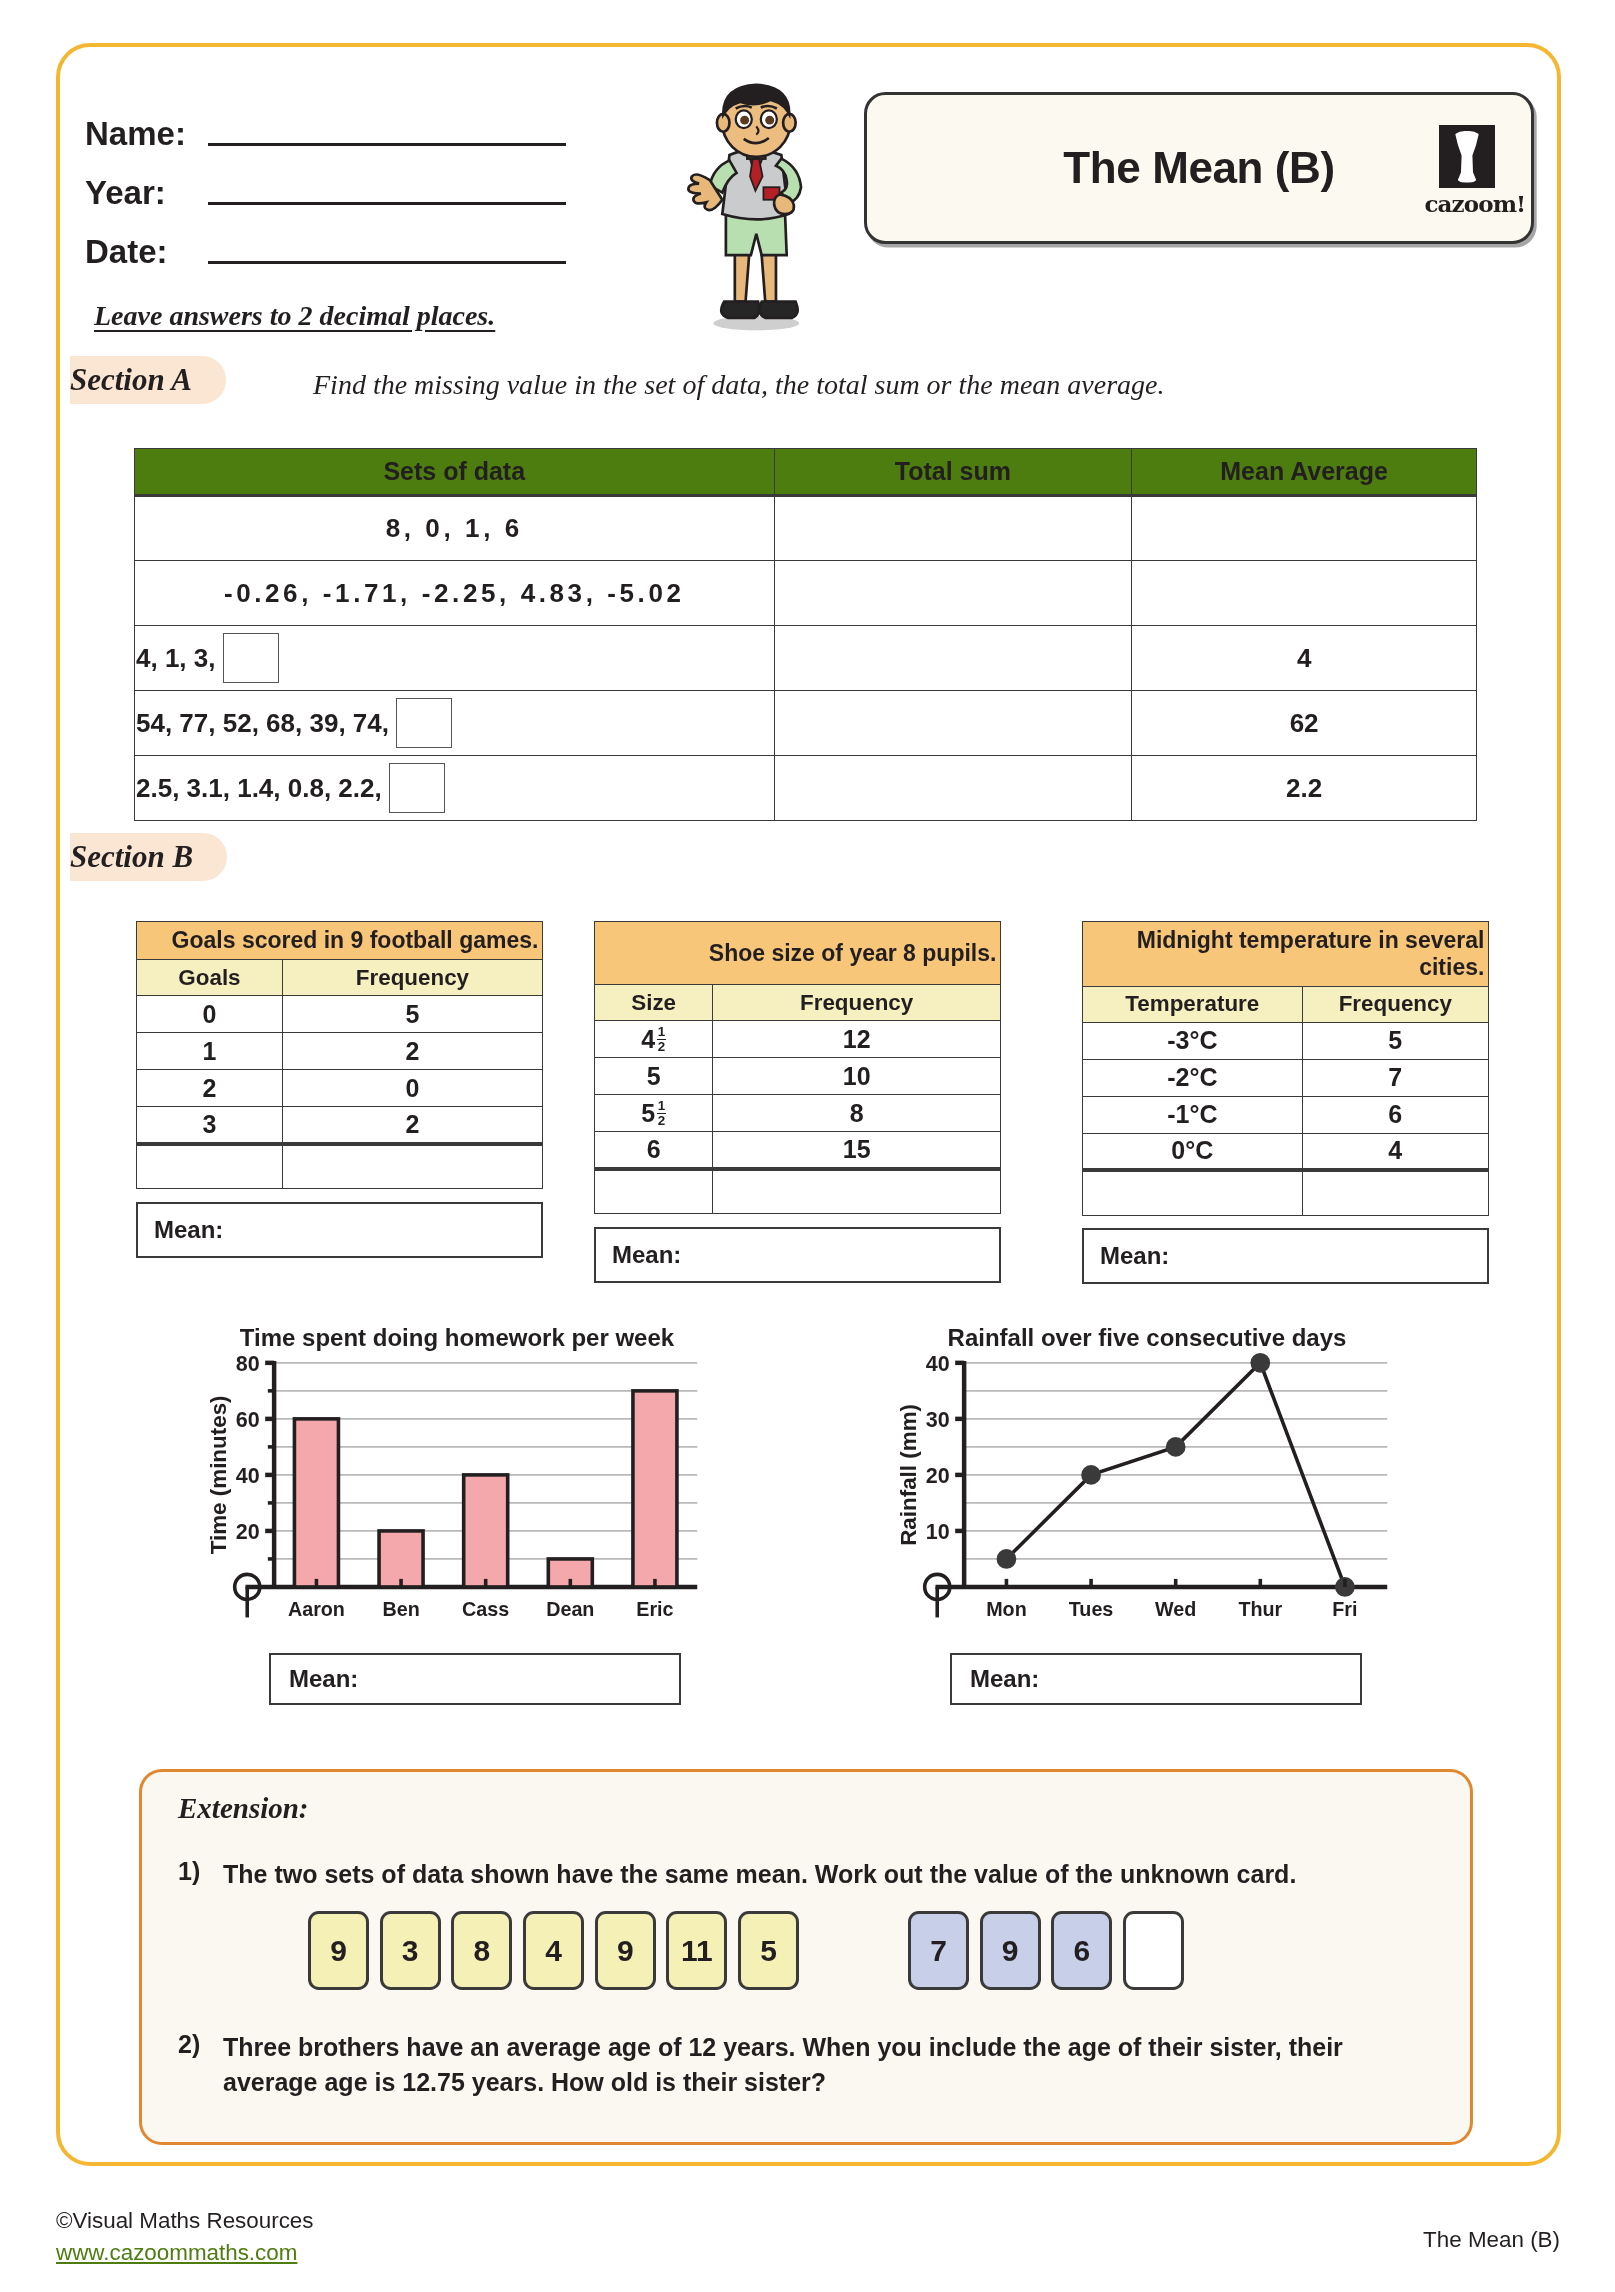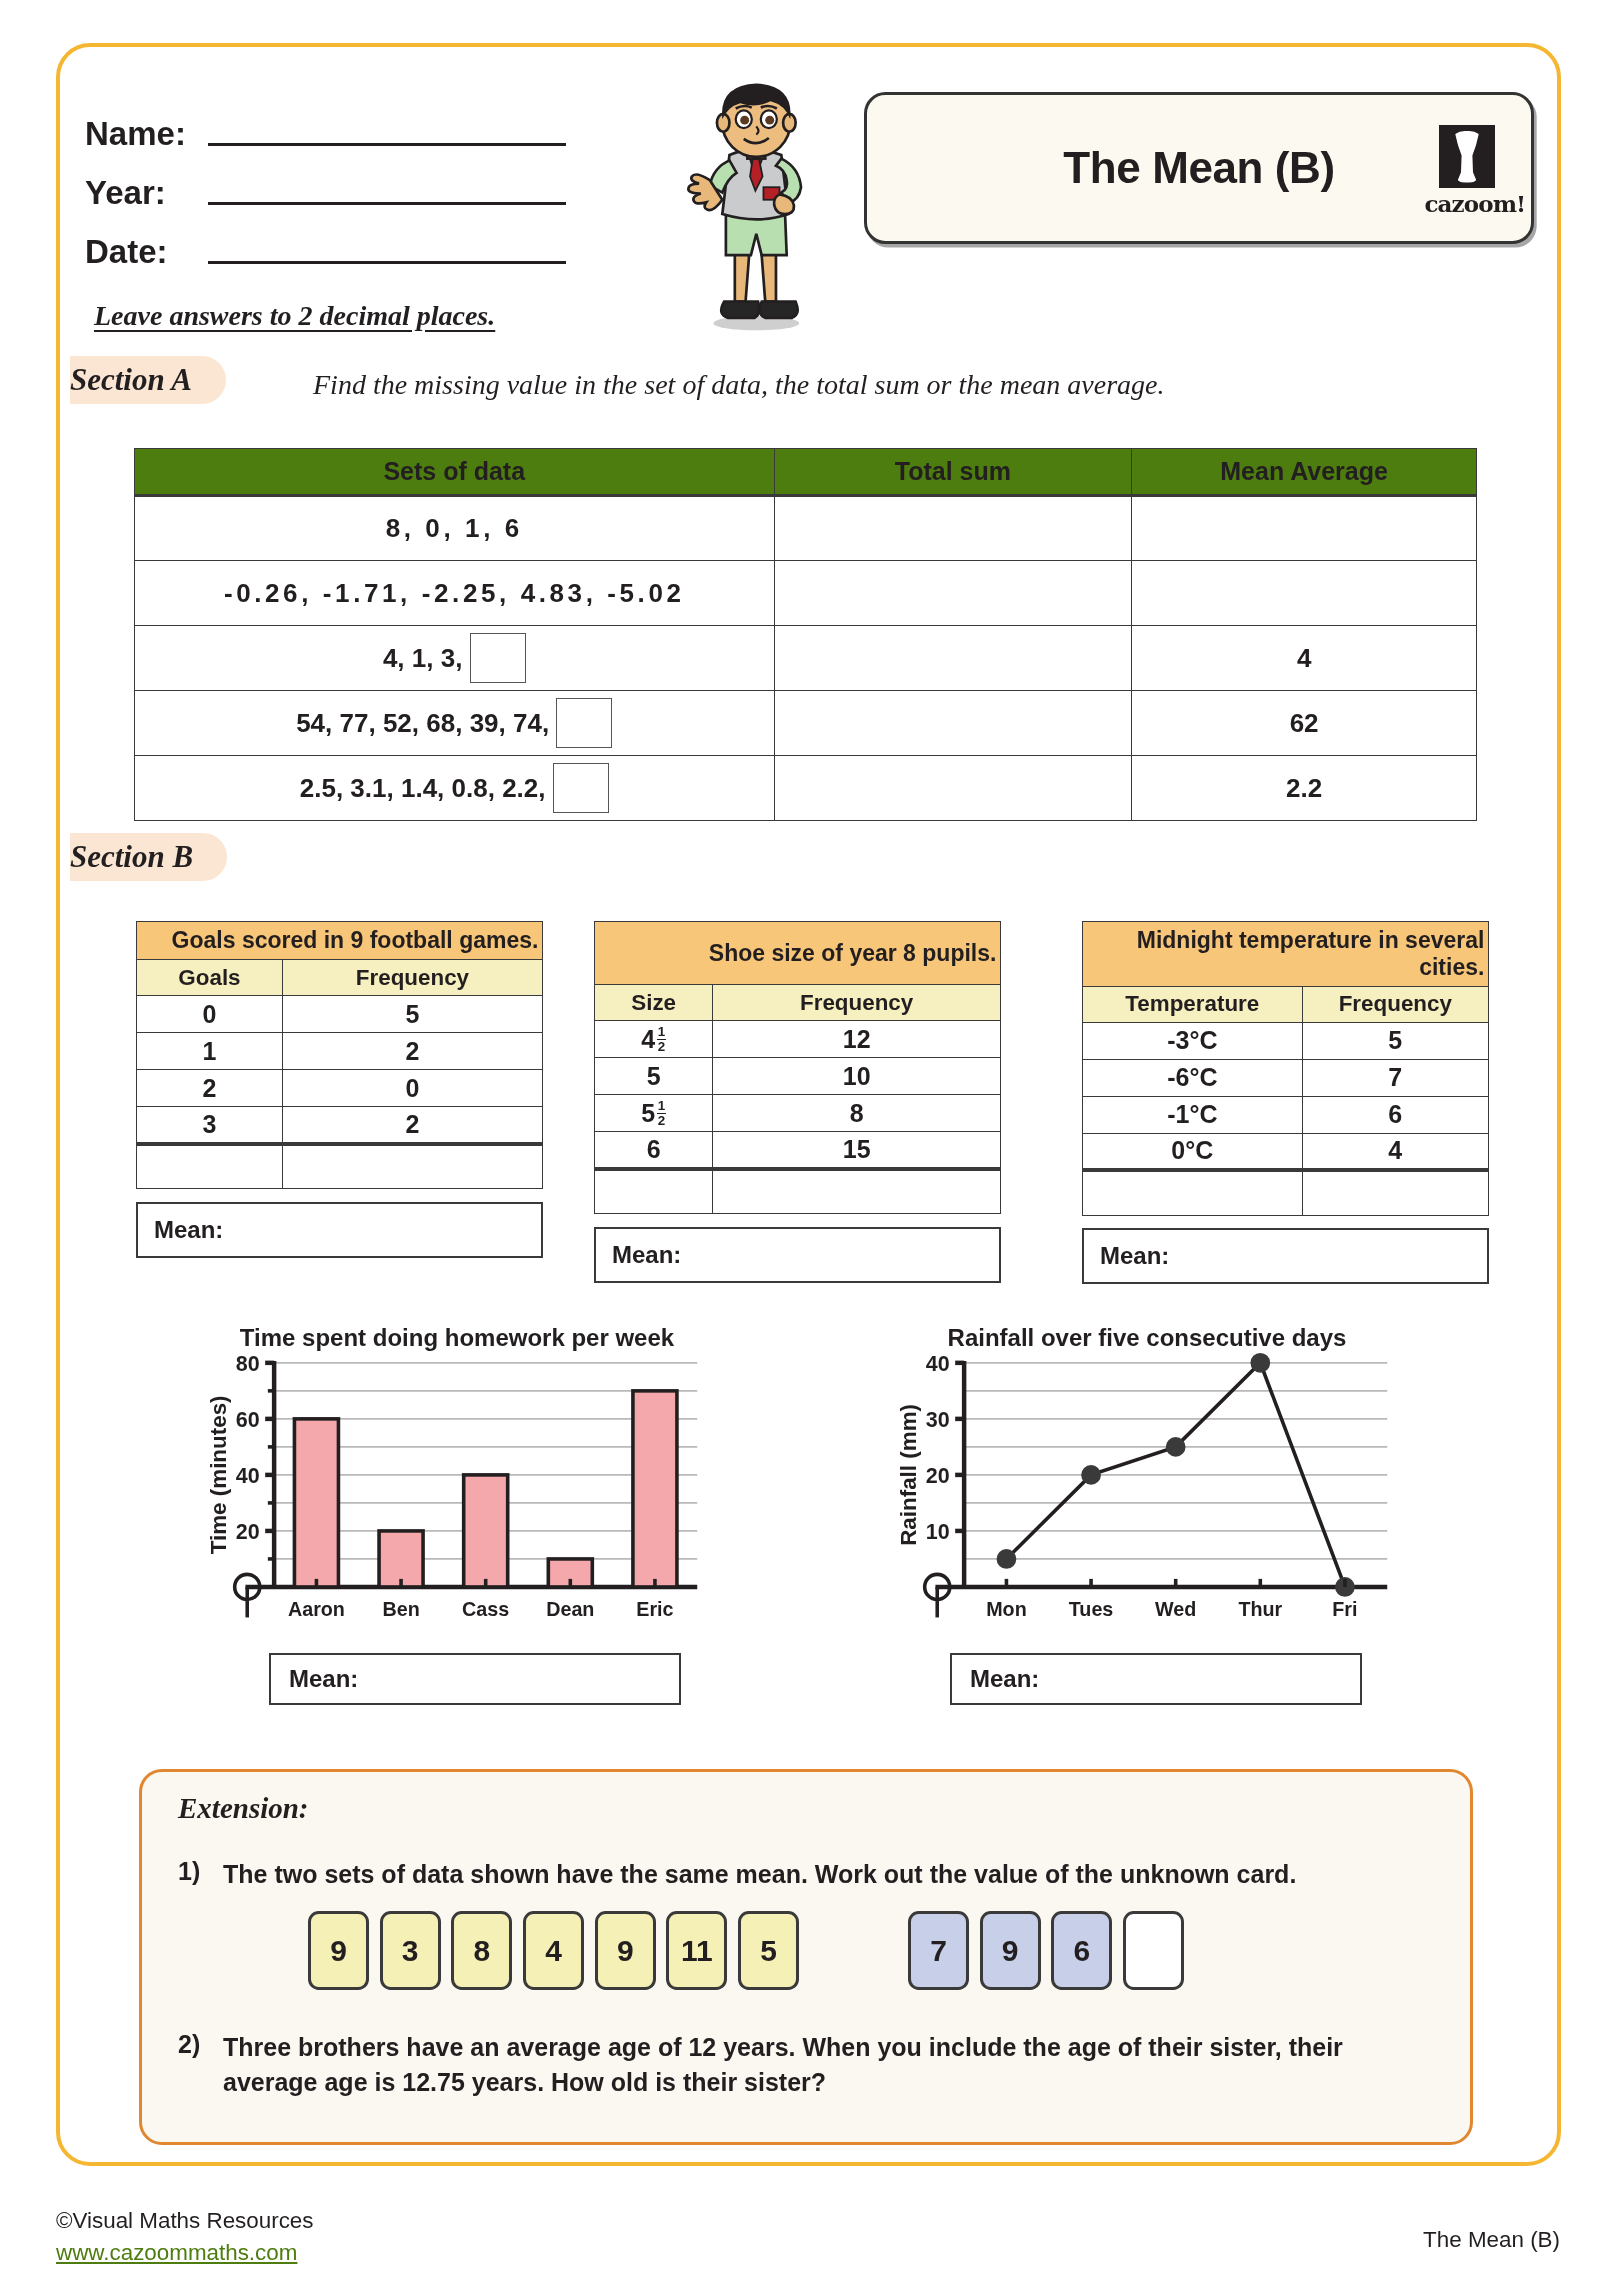--- a/index.html
+++ b/index.html
@@ -64,21 +64,21 @@
     position:absolute; font-family:"Liberation Serif", serif; font-style:italic; font-size:28px;
   }
   
   .tblA { position:absolute; left:134px; top:448px; width:1343px; border-collapse:collapse; }
   .tblA th, .tblA td { border:1.8px solid #3a3a3a; text-align:center; font-size:26px; font-weight:bold; }
   .tblA th { background:#4d7c0f; height:47px; font-size:25px; border-bottom:3.6px solid #3a3a3a;}
   .tblA td { height:65px; }
   .tblA .c1 { width:640px; }
   .tblA .c2 { width:358px; }
   .tblA .c3 { width:345px; }
-  .setcell { display:flex; align-items:center; justify-content:center; gap:0px; }
+  .setcell { display:flex; align-items:center; justify-content:flex-start; gap:0px; }
   .ansbox { display:inline-block; width:56px; height:50px; border:1.8px solid #555; background:#fff; margin-left:7.2px; vertical-align:middle;}
   .freq-spacer { letter-spacing:3.6px; }
   
   .freqwrap { position:absolute; width:407px; }
   .freqtbl { width:100%; border-collapse:collapse; }
   .freqtbl .tt {
     background:#f8c678; border:1.8px solid #3a3a3a; font-size:23px; font-weight:bold;
     text-align:right; padding:5.4px 3.6px; line-height:1.15;
   }
   .freqtbl th.hd {
@@ -368,21 +368,21 @@
         </tr>
     <tr>
       <th class="hd">Temperature</th>
       <th class="hd">Frequency</th>
     </tr>
     <tr>
           <td>-3°C</td>
           <td>5</td>
         </tr>
     <tr>
-          <td>-6°C</td>
+          <td>-2°C</td>
           <td>7</td>
         </tr>
     <tr>
           <td>-1°C</td>
           <td>6</td>
         </tr>
     <tr>
           <td>0°C</td>
           <td>4</td>
         </tr>

